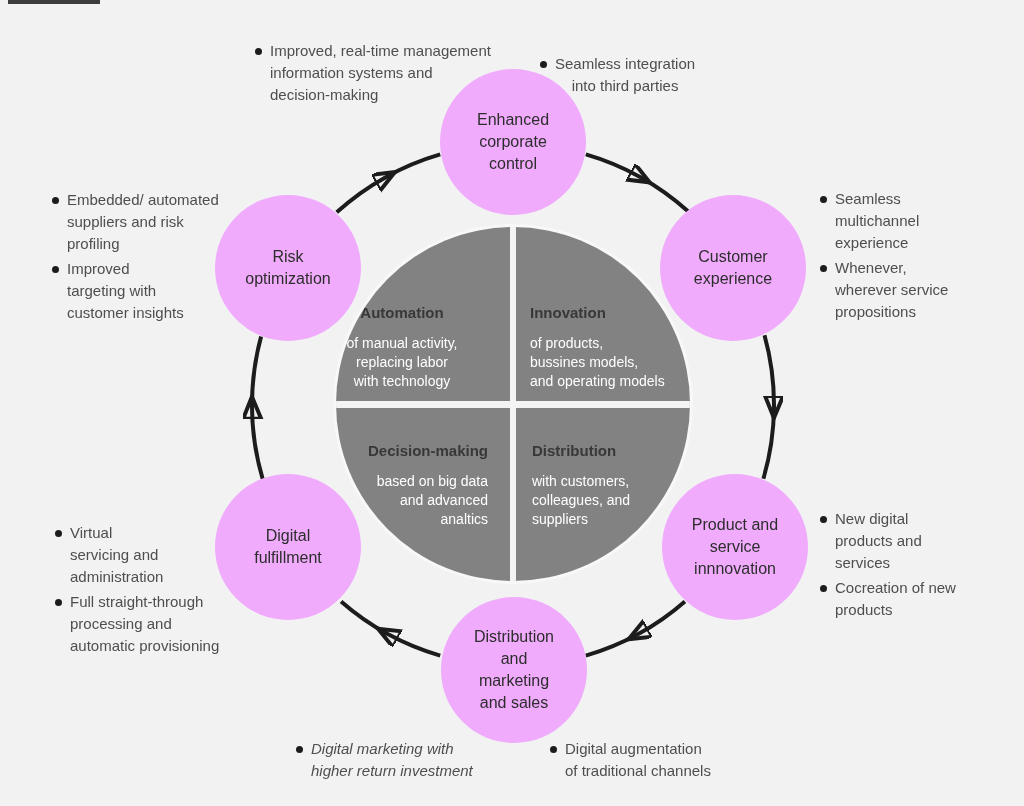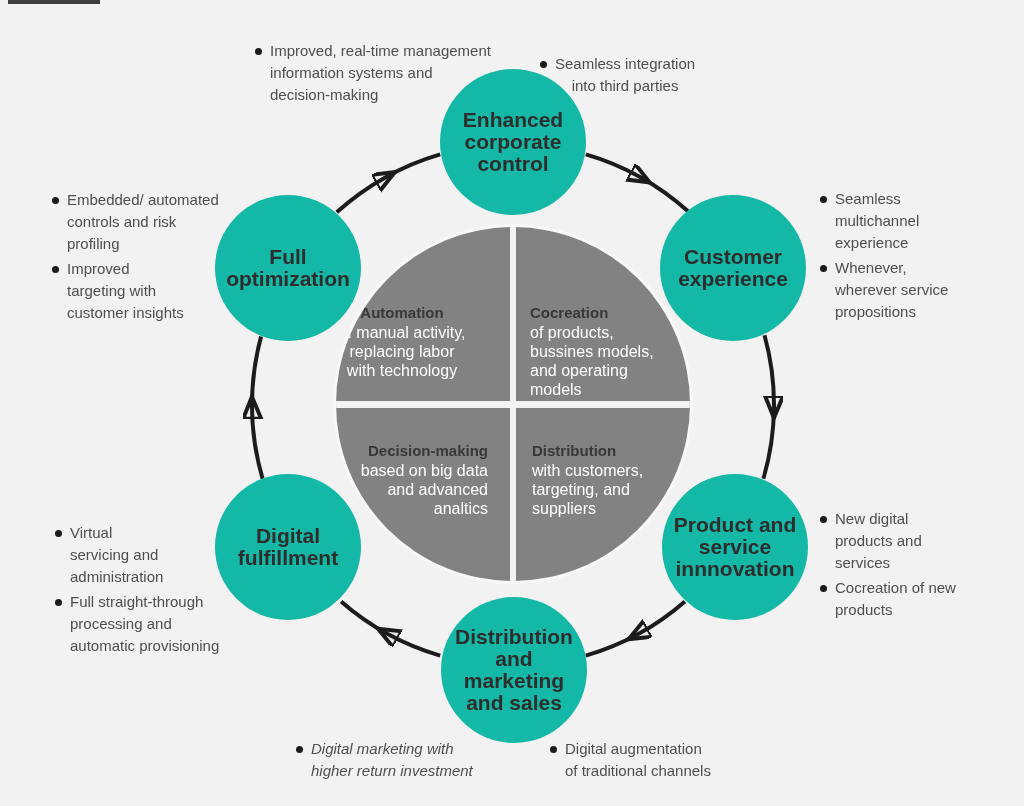--- a/index.html
+++ b/index.html
@@ -55,42 +55,43 @@
     position:absolute;
     width:152px;
   }
   .q-title{
     font-weight:bold;
     font-size:15px;
     line-height:20px;
     color:#383838;
   }
   .q-body{
-    font-size:16px;
+    font-size:14px;
     line-height:19px;
     color:#ffffff;
     white-space:pre-line;
+    margin-top:11px;
   }
   #quad-automation{right:212px; top:76px; text-align:center;}
   #quad-innovation{left:194px; top:76px; text-align:left;}
   #quad-decision{right:202px; top:214px; text-align:right;}
   #quad-connectivity{left:196px; top:214px; text-align:left;}
 
   
   .node{
     position:absolute;
     width:146px; height:146px;
     border-radius:50%;
-    background:#14b8a6;
+    background:#f0abfc;
     display:flex;
     align-items:center;
     justify-content:center;
     text-align:center;
-    font-weight:bold;
-    font-size:21px;
+    font-weight:normal;
+    font-size:16px;
     line-height:22px;
     color:#2d2d2d;
     white-space:pre-line;
     z-index:3;
   }
   #node-enhanced{left:440px; top:69px;}
   #node-customer{left:660px; top:195px;}
   #node-product{left:662px; top:474px;}
   #node-distribution{left:441px; top:597px;}
   #node-fulfillment{left:215px; top:474px;}
@@ -156,56 +157,56 @@
     <div class="divider-h"></div>
 
     <div class="quad" id="quad-automation">
       <div class="q-title">Automation</div>
       <div class="q-body">of manual activity,
 replacing labor
 with technology</div>
     </div>
 
     <div class="quad" id="quad-innovation">
-      <div class="q-title">Cocreation</div>
+      <div class="q-title">Innovation</div>
       <div class="q-body">of products,
 bussines models,
 and operating models</div>
     </div>
 
     <div class="quad" id="quad-decision">
       <div class="q-title">Decision-making</div>
       <div class="q-body">based on big data
 and advanced
 analtics</div>
     </div>
 
     <div class="quad" id="quad-connectivity">
       <div class="q-title">Distribution</div>
       <div class="q-body">with customers,
-targeting, and
+colleagues, and
 suppliers</div>
     </div>
   </div>
 
   <div class="node" id="node-enhanced">Enhanced
 corporate
 control</div>
   <div class="node" id="node-customer">Customer
 experience</div>
   <div class="node" id="node-product">Product and
 service
 innnovation</div>
   <div class="node" id="node-distribution">Distribution
 and
 marketing
 and sales</div>
   <div class="node" id="node-fulfillment">Digital
 fulfillment</div>
-  <div class="node" id="node-risk">Full
+  <div class="node" id="node-risk">Risk
 optimization</div>
 
   <div class="bullet-group" id="ann-enhanced-left">
     <div class="bullet-item">
       <span class="bullet-dot"></span>
       <div class="bullet-text">Improved, real-time management
 information systems and
 decision-making</div>
     </div>
   </div>
@@ -275,21 +276,21 @@
       <div class="bullet-text">Full straight-through
 processing and
 automatic provisioning</div>
     </div>
   </div>
 
   <div class="bullet-group" id="ann-risk">
     <div class="bullet-item">
       <span class="bullet-dot"></span>
       <div class="bullet-text">Embedded/ automated
-controls and risk
+suppliers and risk
 profiling</div>
     </div>
     <div class="bullet-item">
       <span class="bullet-dot"></span>
       <div class="bullet-text">Improved
 targeting with
 customer insights</div>
     </div>
   </div>
 

